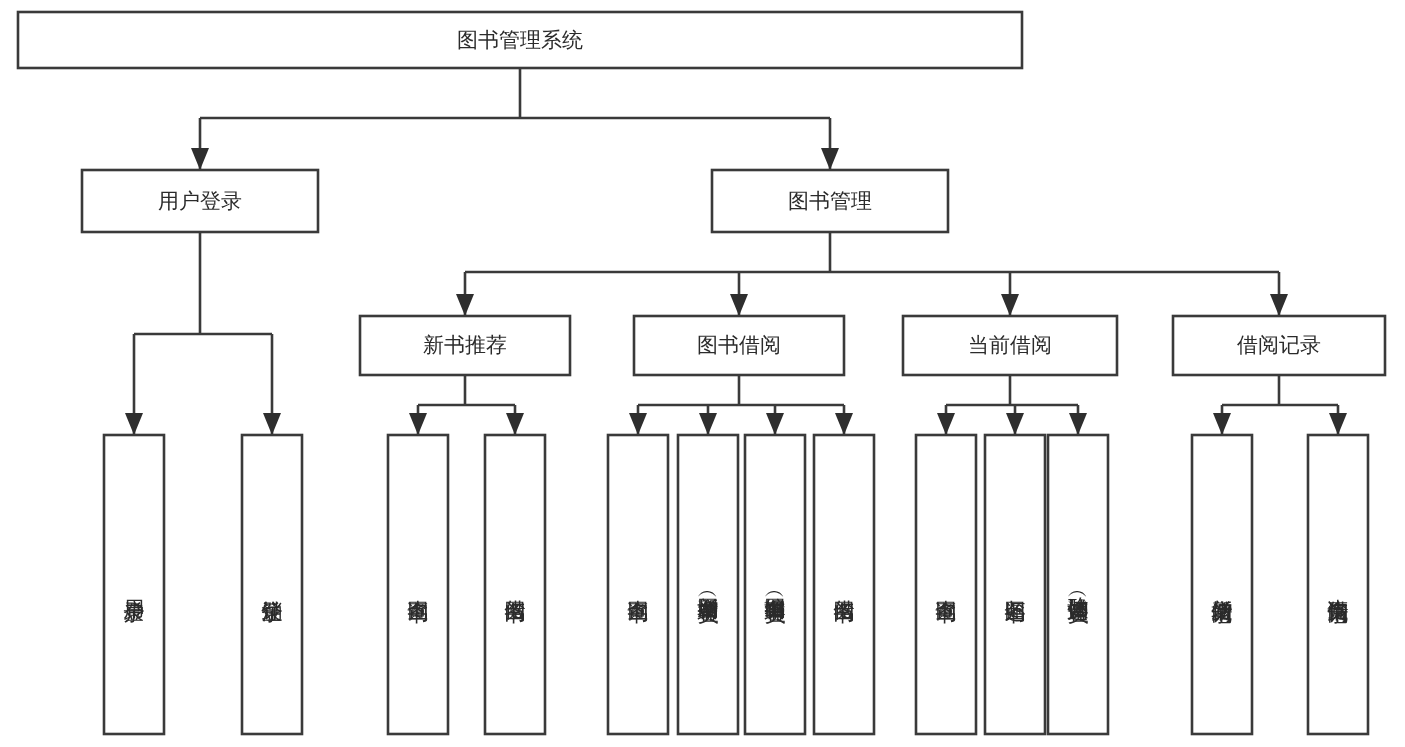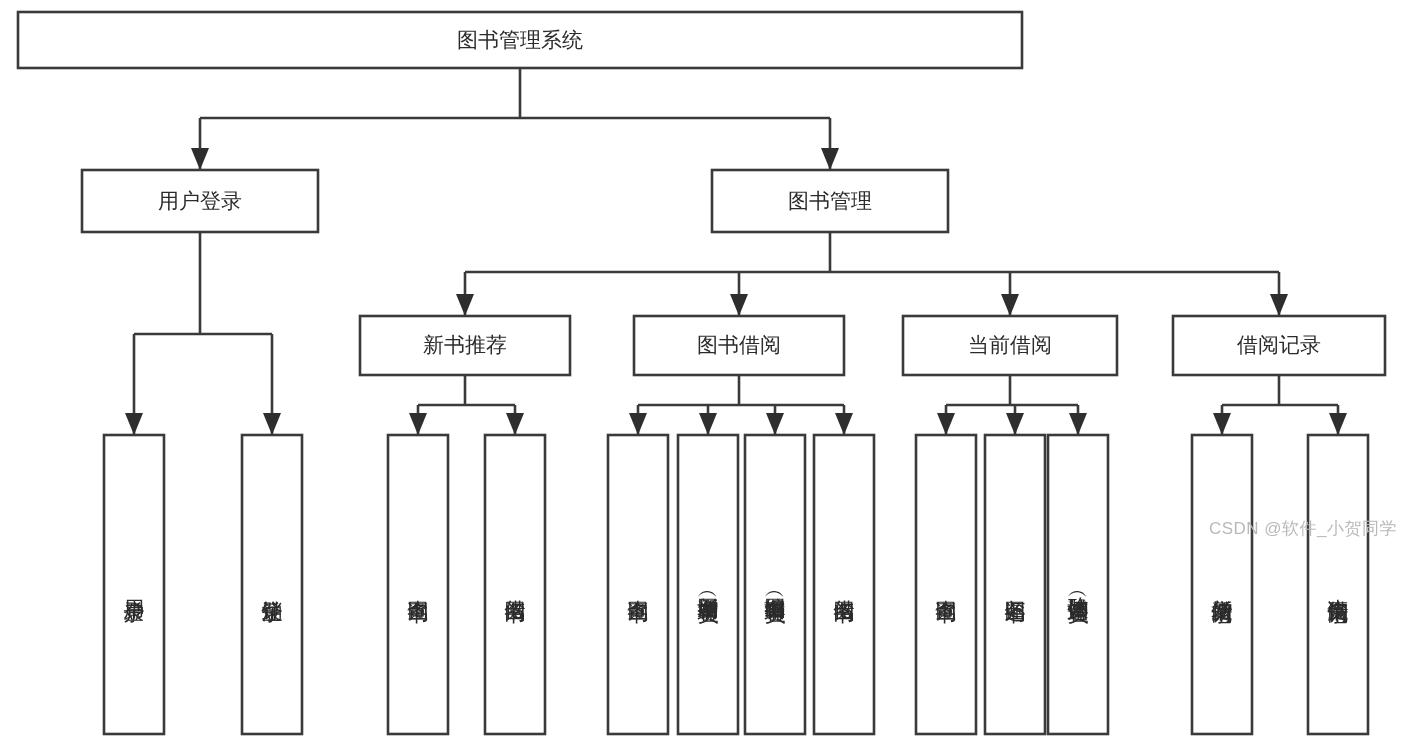--- a/index.html
+++ b/index.html
@@ -173,14 +173,13 @@
       <div class="node-label-v" style="left: 608px; top: 435px; width: 60px; height: 299px;">查询图书</div>
       <div class="node-label-v" style="left: 678px; top: 435px; width: 60px; height: 299px;">新增图书（管理员）</div>
       <div class="node-label-v" style="left: 745px; top: 435px; width: 60px; height: 299px;">编辑图书（管理员）</div>
       <div class="node-label-v" style="left: 814px; top: 435px; width: 60px; height: 299px;">借阅图书</div>
       <div class="node-label-v" style="left: 916px; top: 435px; width: 60px; height: 299px;">查询图书</div>
       <div class="node-label-v" style="left: 985px; top: 435px; width: 60px; height: 299px;">归还图书</div>
       <div class="node-label-v" style="left: 1048px; top: 435px; width: 60px; height: 299px;">确认归还（管理员）</div>
       <div class="node-label-v" style="left: 1192px; top: 435px; width: 60px; height: 299px;">新增借阅记录</div>
       <div class="node-label-v" style="left: 1308px; top: 435px; width: 60px; height: 299px;">查询借阅记录</div>
     </div>
-  <div class="watermark">CSDN @软件_小贺同学</div>
 </div>
 
 </body></html>

